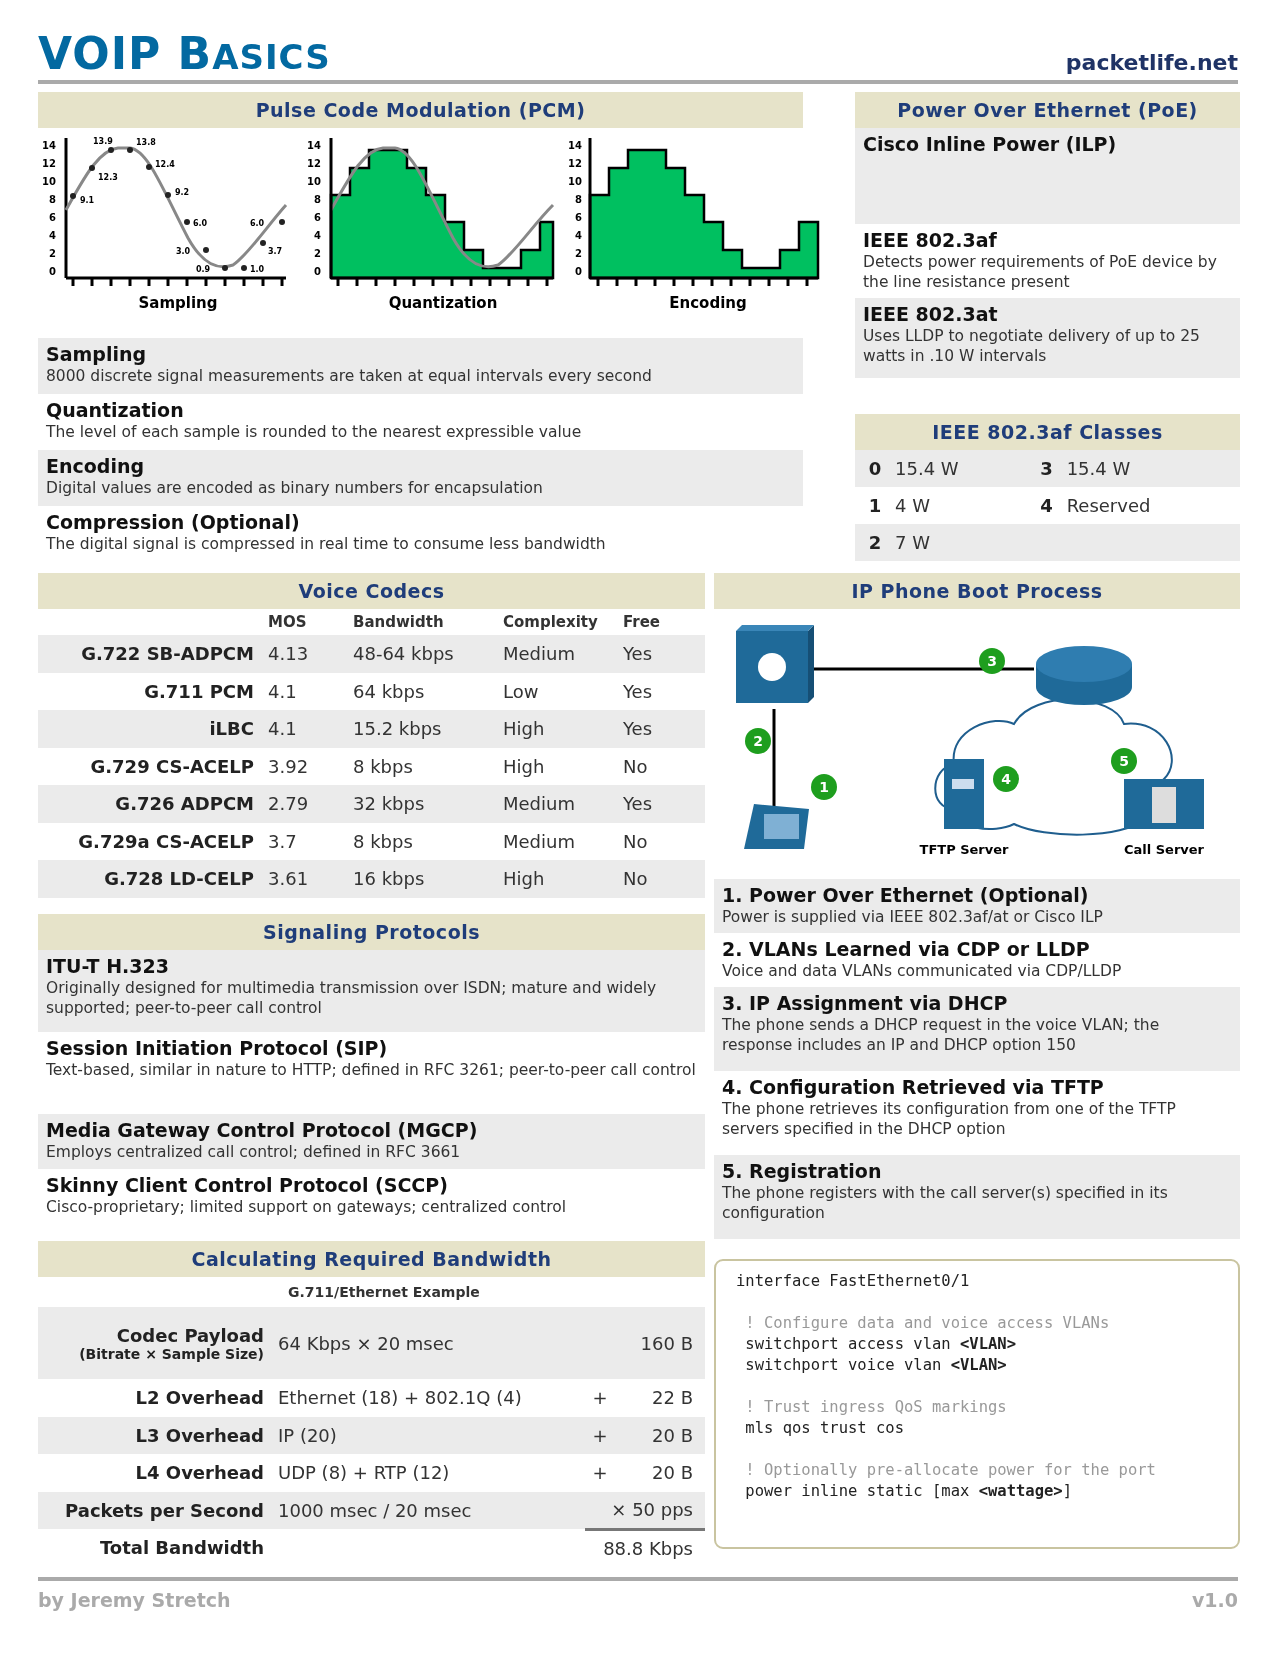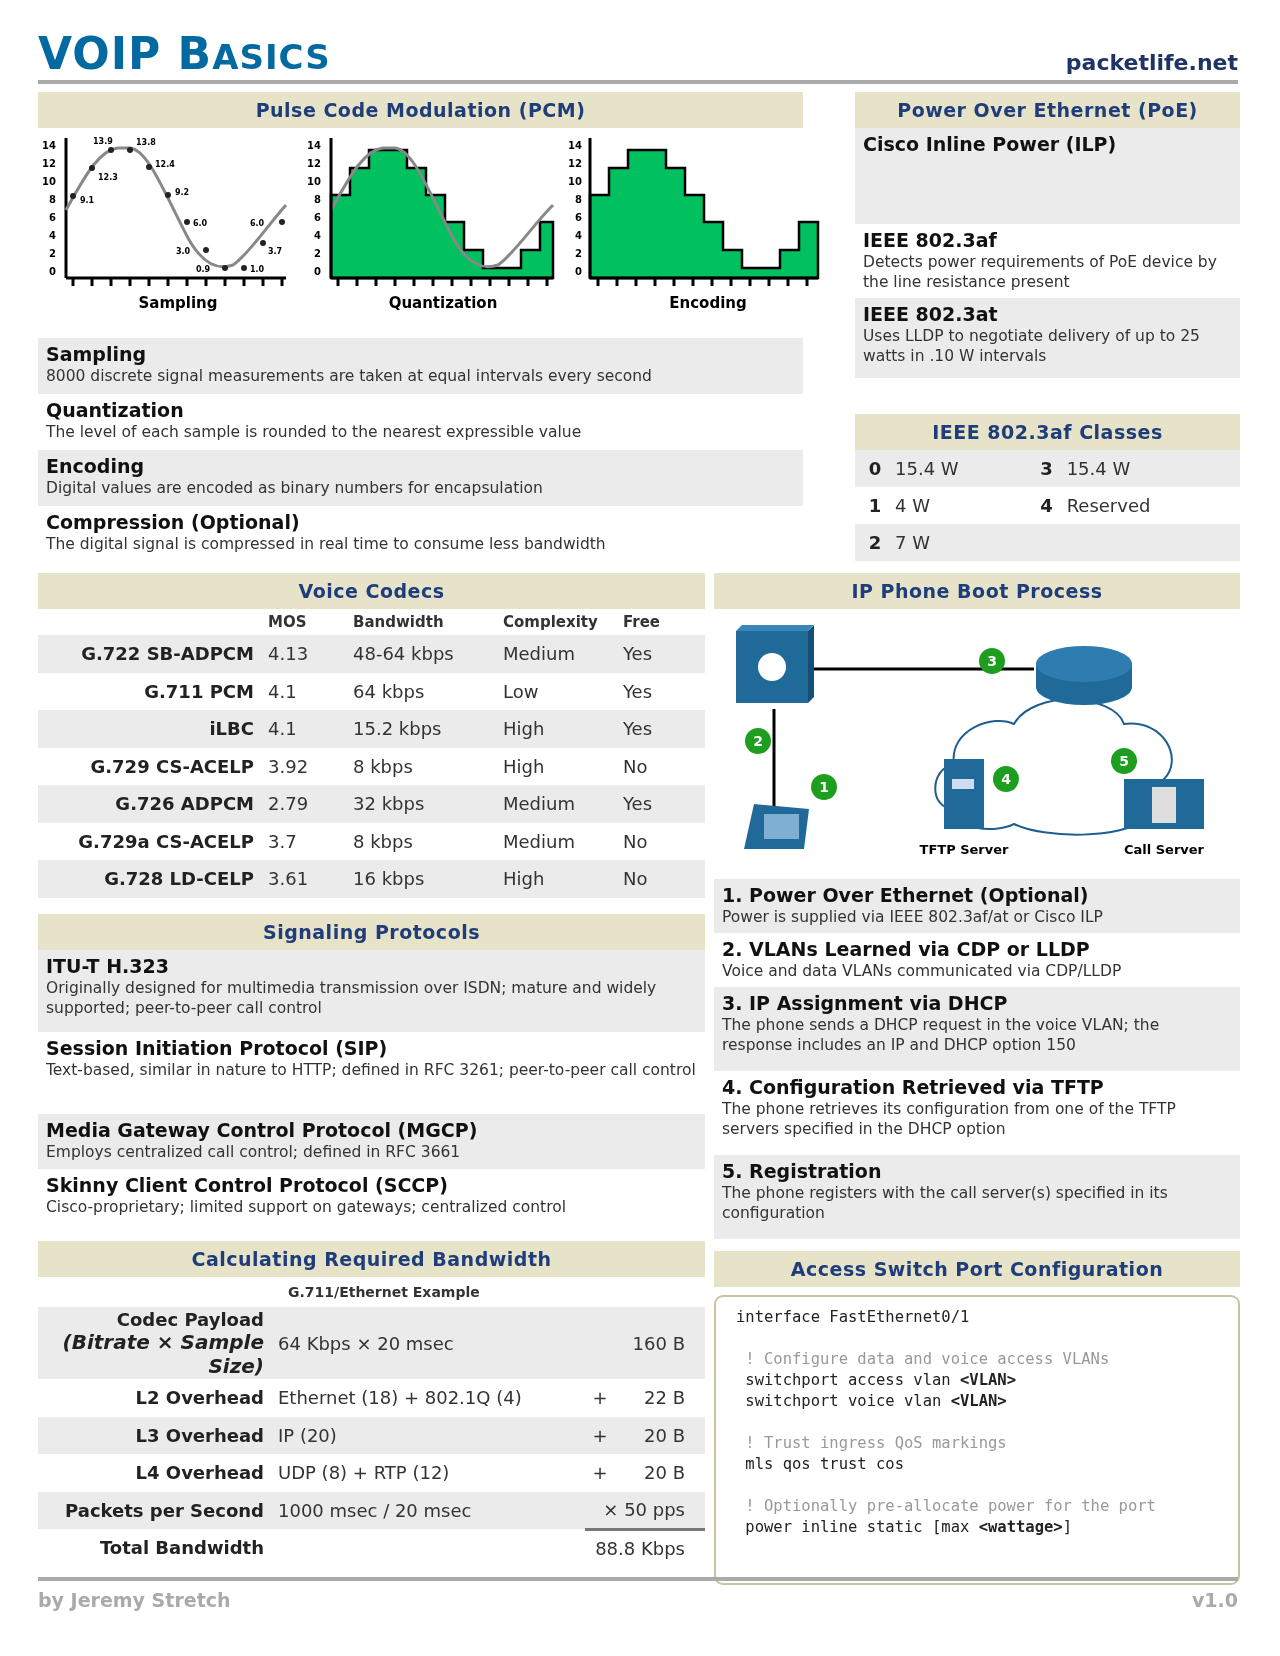--- a/index.html
+++ b/index.html
@@ -19,24 +19,24 @@
   .chart { position: absolute; top: 0; width: 260px; height: 200px; }
   .chart svg { width: 260px; height: 200px; }
   
   table { border-collapse: collapse; width: 100%; }
   .codecs td { height: 37.5px; font-size: 18px; color: #333; }
   .codecs td.n { text-align: right; font-weight: bold; color: #222; padding-right: 14px; width: 230px; }
   .codecs tr.hdr td { font-size: 15px; font-weight: bold; color: #333; height: 26px; }
   .codecs tr.g td { background: #ebebeb; }
   .bw td { font-size: 18px; color: #333; height: 37.5px; }
   .bw td.n { text-align: right; font-weight: bold; color: #222; padding-right: 14px; width: 240px; }
-  .bw td.n small { display: block; font-size: 20px; font-style: italic; }
+  .bw td.n small { display: block; font-size: 14px; }
   .bw tr.g td { background: #ebebeb; }
   .bw td.op { width: 30px; text-align: center; }
-  .bw td.v { width: 90px; text-align: right; padding-right: 20px; }
+  .bw td.v { width: 90px; text-align: right; padding-right: 12px; }
   .classes td { height: 37px; font-size: 18px; color: #333; }
   .classes td.k { font-weight: bold; width: 40px; text-align: center; color: #222; }
   .classes tr.g td { background: #ebebeb; }
   .code { border: 2px solid #c9c4a0; border-radius: 9px; padding: 10px 20px; font-family: "DejaVu Sans Mono", monospace; font-size: 15.5px; line-height: 21px; color: #222; white-space: pre; height: 290px; }
   .code .c { color: #999; }
   .code b { font-weight: bold; }
   .footer { position: absolute; left: 38px; top: 1577px; width: 1200px; border-top: 4px solid #aaa; }
   .footer span { font-weight: bold; font-size: 19px; color: #aaa; }
   .badge { fill: #1e9e1e; }
 </style>
@@ -439,21 +439,20 @@
       <div class="h">4. Configuration Retrieved via TFTP</div>
       <div class="d">The phone retrieves its configuration from one of the TFTP servers specified in the DHCP option</div>
     </div>
   <div class="item gray" style="height:84px;">
       <div class="h">5. Registration</div>
       <div class="d">The phone registers with the call server(s) specified in its configuration</div>
     </div>
 </div>
 
 <div class="panel" style="left:714px;top:1251px;width:526px;">
-  <div class="sechead">Access Switch Port Configuration</div>
   <div class="code" style="margin-top:8px;"><span>interface FastEthernet0/1</span>
 
 <span class="c"> ! Configure data and voice access VLANs</span>
 <span> switchport access vlan </span><b>&lt;VLAN&gt;</b>
 <span> switchport voice vlan </span><b>&lt;VLAN&gt;</b>
 
 <span class="c"> ! Trust ingress QoS markings</span>
 <span> mls qos trust cos</span>
 
 <span class="c"> ! Optionally pre-allocate power for the port</span>

